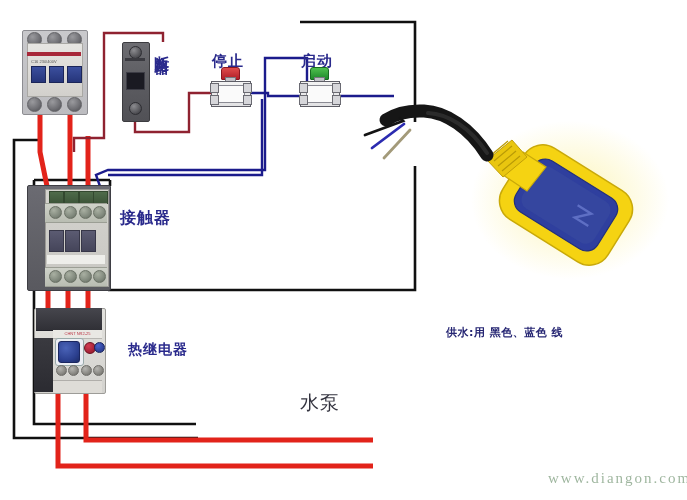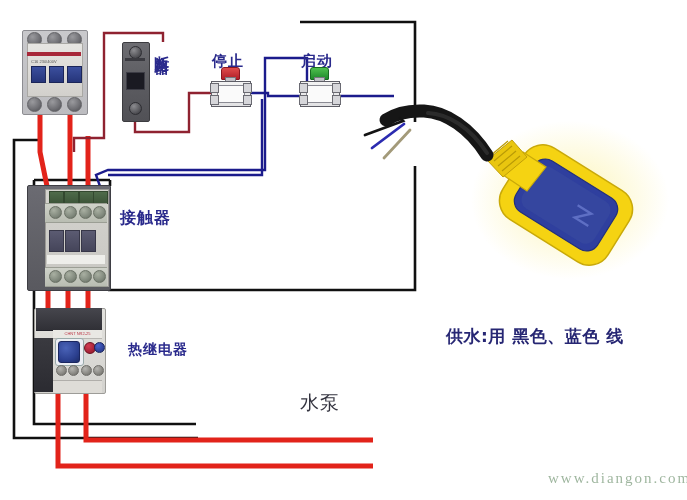--- a/index.html
+++ b/index.html
@@ -403,17 +403,17 @@
     </g>
 
     <path d="M 487 155 C 470 128 446 112 424 111 C 404 110 392 116 386 120" fill="none" stroke="#161616" stroke-width="13" stroke-linecap="round"></path>
     <path d="M 487 153 C 470 127 448 114 428 113" fill="none" stroke="#3a3a3a" stroke-width="4" stroke-linecap="round" opacity="0.6"></path>
 
     <path d="M 400 118 L 403 121 L 365 135" fill="none" stroke="#141414" stroke-width="2.8" stroke-linecap="round"></path>
     <path d="M 404 124 L 372 148" fill="none" stroke="#2b2bb0" stroke-width="2.8" stroke-linecap="round"></path>
     <path d="M 410 130 L 384 158" fill="none" stroke="#a39a7a" stroke-width="2.8" stroke-linecap="round"></path>
   </svg>
 
-  <div class="note" style="left:446px; top:325px; font-size:17px;">供水:用 黑色、蓝色 线</div>
+  <div class="note" style="left:446px; top:325px; font-size:11px;">供水:用 黑色、蓝色 线</div>
 
   <div class="watermark" style="left:548px; top:470px;">www.diangon.com</div>
 
 </div>
 
 </body></html>

